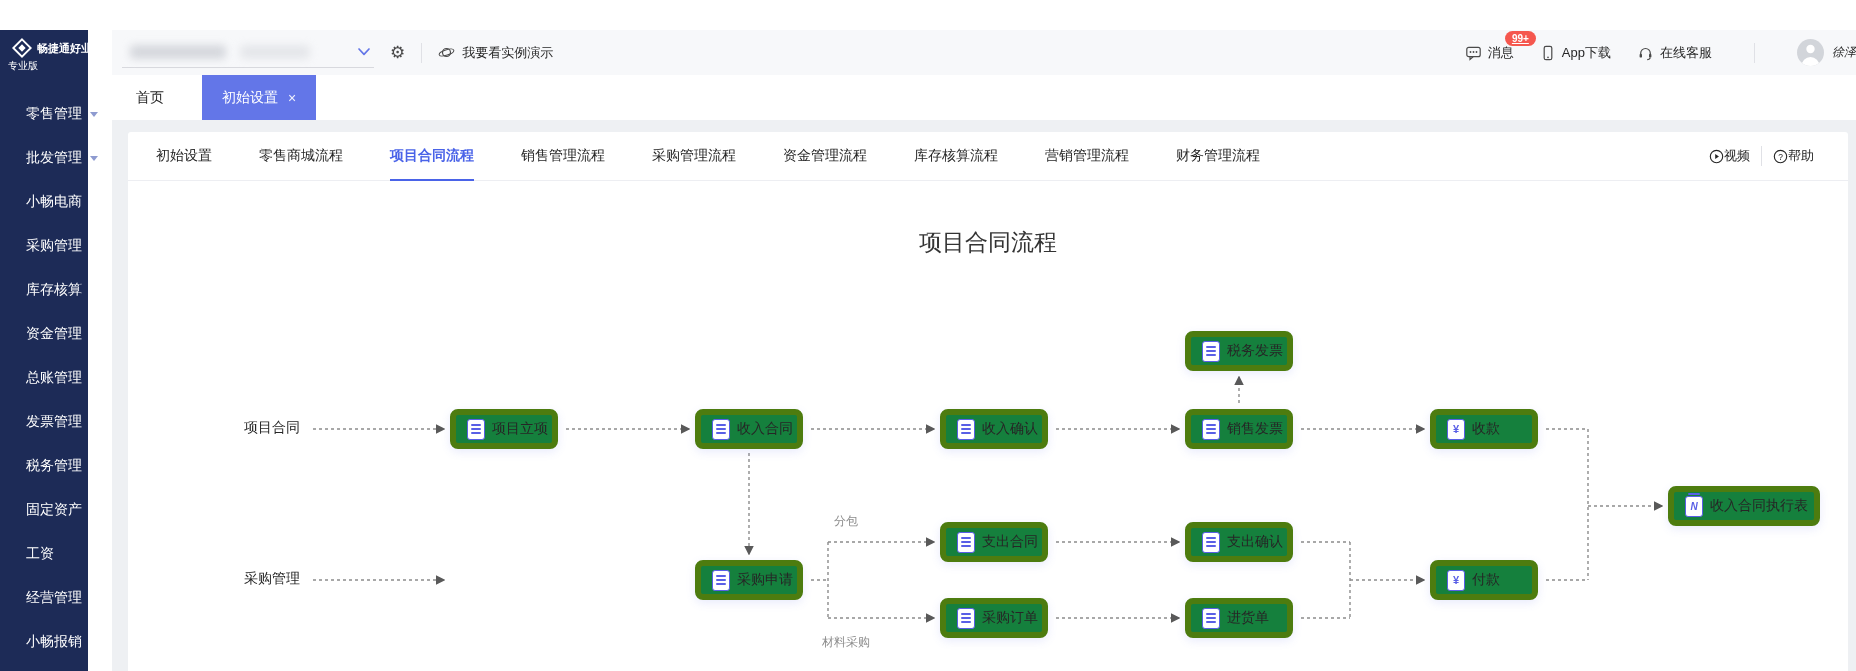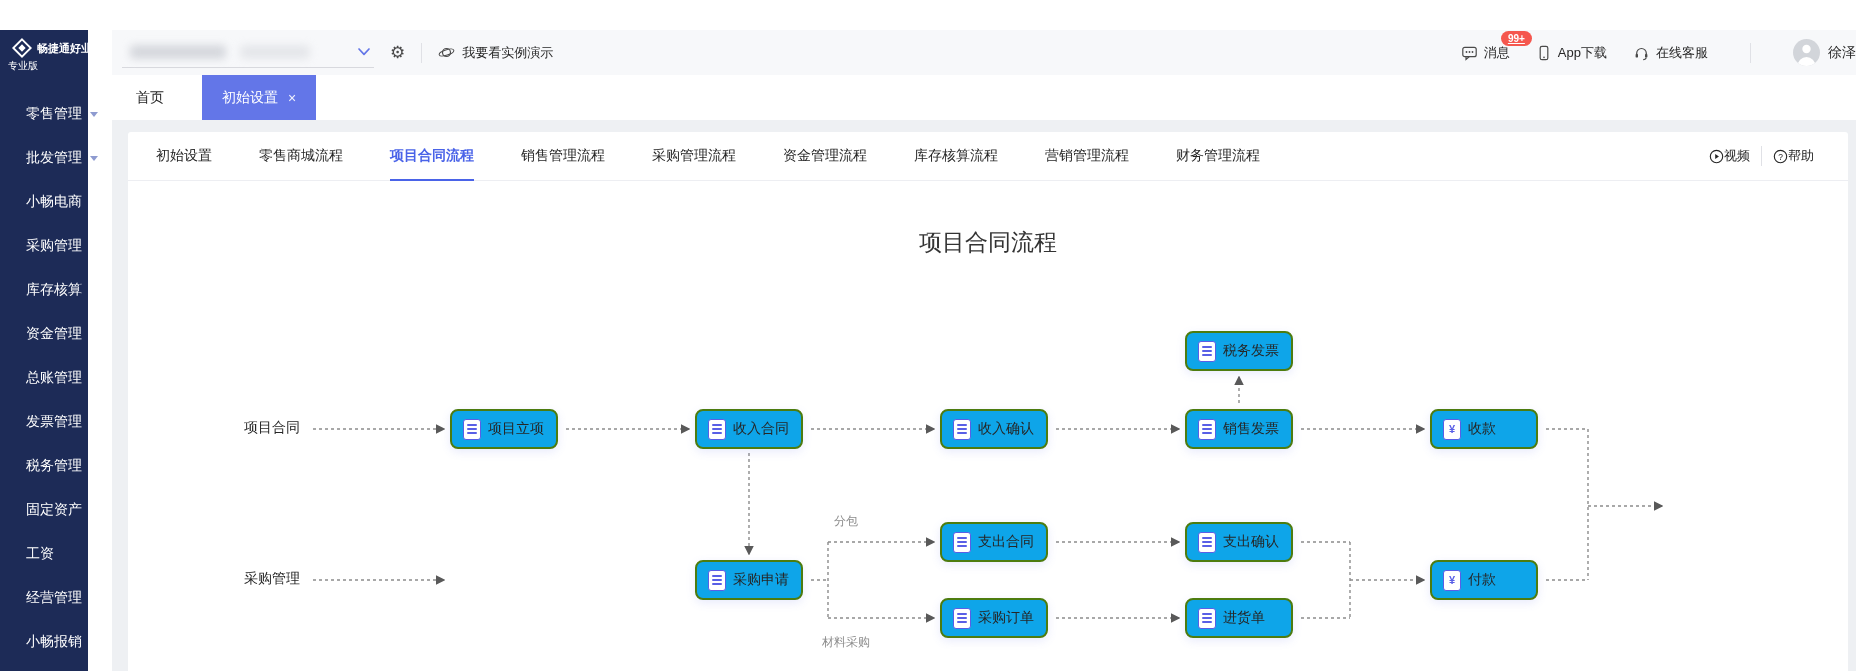--- a/index.html
+++ b/index.html
@@ -31,21 +31,21 @@
   .org-chevron{margin-left:auto;margin-right:4px;display:flex;}
   .gear{margin-left:16px;font-size:17px;color:#4a4a4a;cursor:pointer;line-height:1;}
   .vdiv{width:1px;height:20px;background:#e0e1e6;margin:0 16px;}
   .demo-link{display:flex;align-items:center;gap:7px;cursor:pointer;color:#262626;}
   .spacer{flex:1;}
   .hright{display:flex;align-items:center;gap:26px;white-space:nowrap;}
   .hitem{display:flex;align-items:center;gap:6px;cursor:pointer;position:relative;}
   .badge{position:absolute;top:-13px;right:-22px;background:#f5574e;color:#fff;font-size:10px;font-weight:bold;
          padding:1px 7px;border-radius:9px;line-height:13px;text-decoration:underline;}
   .avatar{width:27px;height:27px;border-radius:50%;background:#d2d5da;overflow:hidden;display:flex;align-items:flex-end;justify-content:center;cursor:pointer;}
-  .user-name{margin-left:-18px;font-size:14px;}
+  .user-name{margin-left:-18px;font-size:12px;font-style:italic;}
 
   
   .wtabs{position:absolute;left:112px;top:75px;width:1460px;height:45px;background:#fff;display:flex;align-items:stretch;}
   .wtab-home{display:flex;align-items:center;padding:0 24px;font-size:14px;cursor:pointer;}
   .wtab-active{display:flex;align-items:center;gap:10px;padding:0 20px;margin-left:14px;background:#6376e8;color:#fff;
                font-size:14px;cursor:pointer;}
   .wtab-close{font-size:14px;line-height:1;opacity:.9;cursor:pointer;}
 
   
   .content{position:absolute;left:112px;top:120px;width:1744px;height:551px;background:#eef0f3;}
@@ -56,21 +56,21 @@
   .ftab{display:flex;align-items:center;border-bottom:2px solid transparent;margin-bottom:-1px;cursor:pointer;color:#262626;}
   .ftab.active{color:#4a63e8;border-bottom-color:#4a63e8;font-weight:bold;}
   .ft-utils{margin-left:auto;display:flex;align-items:center;gap:9px;font-size:13px;padding-right:6px;}
   .util-link{display:flex;align-items:center;cursor:pointer;}
 
   
   .diagram{position:relative;height:491px;}
   .dg-title{position:absolute;left:0;right:0;top:46px;text-align:center;font-size:23px;color:#333;font-weight:500;}
   .connectors{position:absolute;left:0;top:0;}
   .node{position:absolute;height:40px;width:108px;box-sizing:border-box;display:flex;align-items:center;gap:7px;
-        padding:0 11px;background:#0ea5e9;border:2px solid #4d7c0f;border-radius:8px;cursor:pointer;
+        padding:0 11px;background:#15803d;border:6px solid #4d7c0f;border-radius:8px;cursor:pointer;
         box-shadow:0 3px 10px rgba(99,110,232,.14);font-size:14px;color:#262626;white-space:nowrap;}
   .node.wide{width:152px;}
   .nicon{width:16px;height:19px;border:1.6px solid #595fe6;border-radius:3px;position:relative;flex:0 0 auto;background:#fff;}
   .nicon.lines::before{content:"";position:absolute;left:3px;right:3px;top:4px;height:2px;border-radius:1px;
         background:#595fe6;box-shadow:0 4px 0 0 #595fe6,0 8px 0 0 #595fe6;}
   .nicon.yen::before{content:"\00a5";position:absolute;inset:0;display:flex;align-items:center;justify-content:center;
         font-size:11px;font-weight:bold;color:#595fe6;}
   .nicon.cal::before{content:"N";position:absolute;inset:0;display:flex;align-items:center;justify-content:center;
         font-size:10px;font-weight:bold;font-style:italic;color:#595fe6;}
   .nicon.cal::after{content:"";position:absolute;left:2px;right:2px;top:-4px;height:2px;background:#595fe6;border-radius:1px;}
@@ -268,20 +268,24 @@
             <span>销售发票</span>
           </div>
         <div class="node" style="left:1302px;top:228px">
             <span class="nicon yen"></span>
             <span>收款</span>
           </div>
         <div class="node" style="left:1057px;top:150px">
             <span class="nicon lines"></span>
             <span>税务发票</span>
           </div>
+        <div class="node wide" style="left:1540px;top:305px">
+            <span class="nicon cal"></span>
+            <span>收入合同执行表</span>
+          </div>
         <div class="node" style="left:567px;top:379px">
             <span class="nicon lines"></span>
             <span>采购申请</span>
           </div>
         <div class="node" style="left:812px;top:341px">
             <span class="nicon lines"></span>
             <span>支出合同</span>
           </div>
         <div class="node" style="left:1057px;top:341px">
             <span class="nicon lines"></span>

